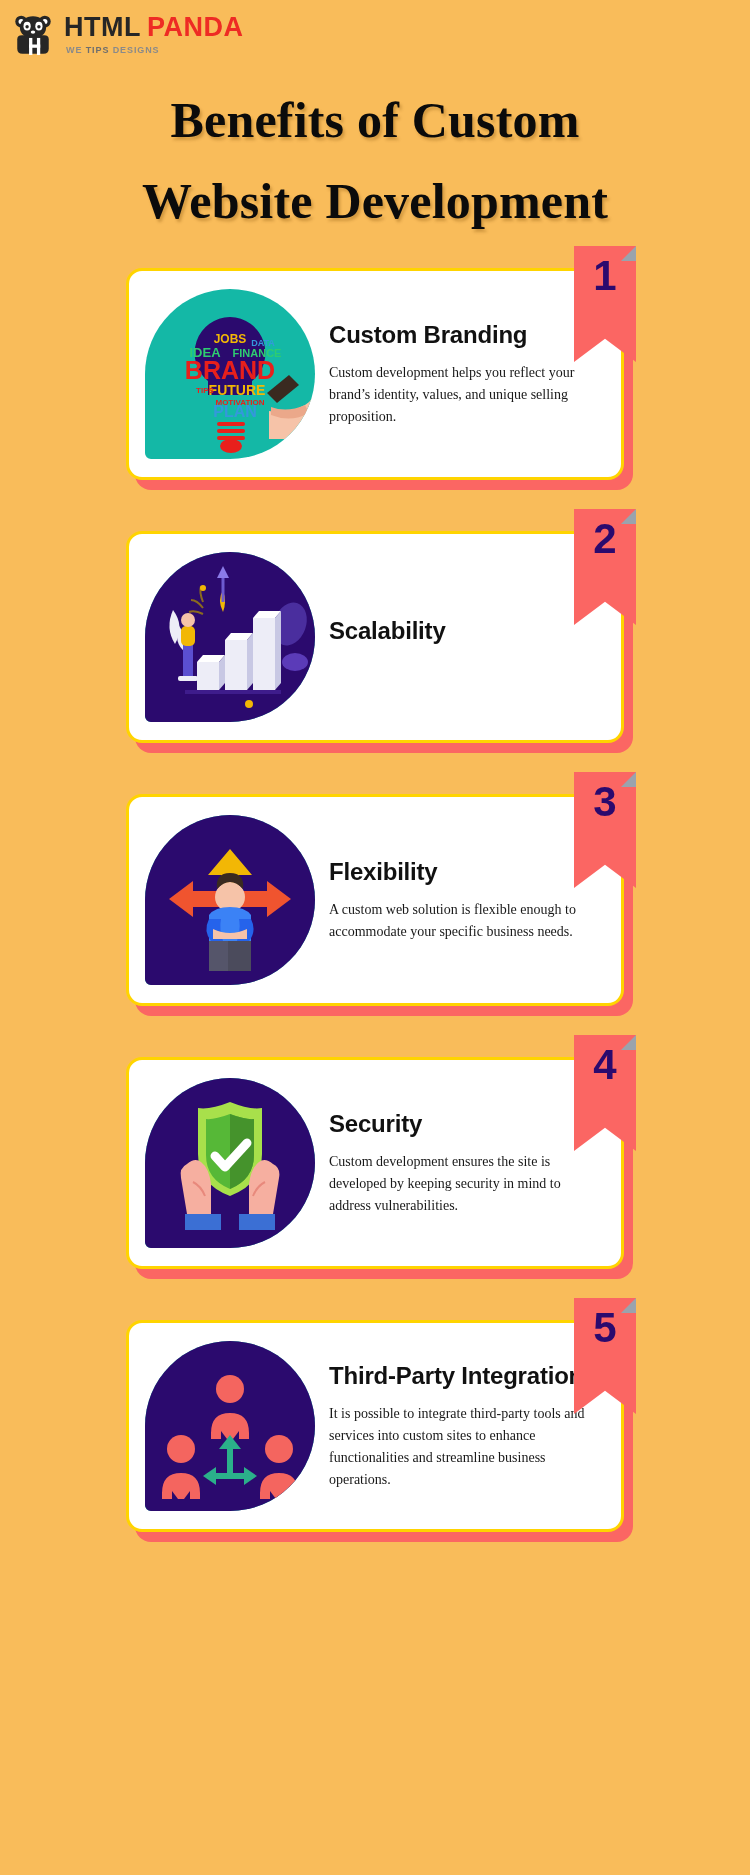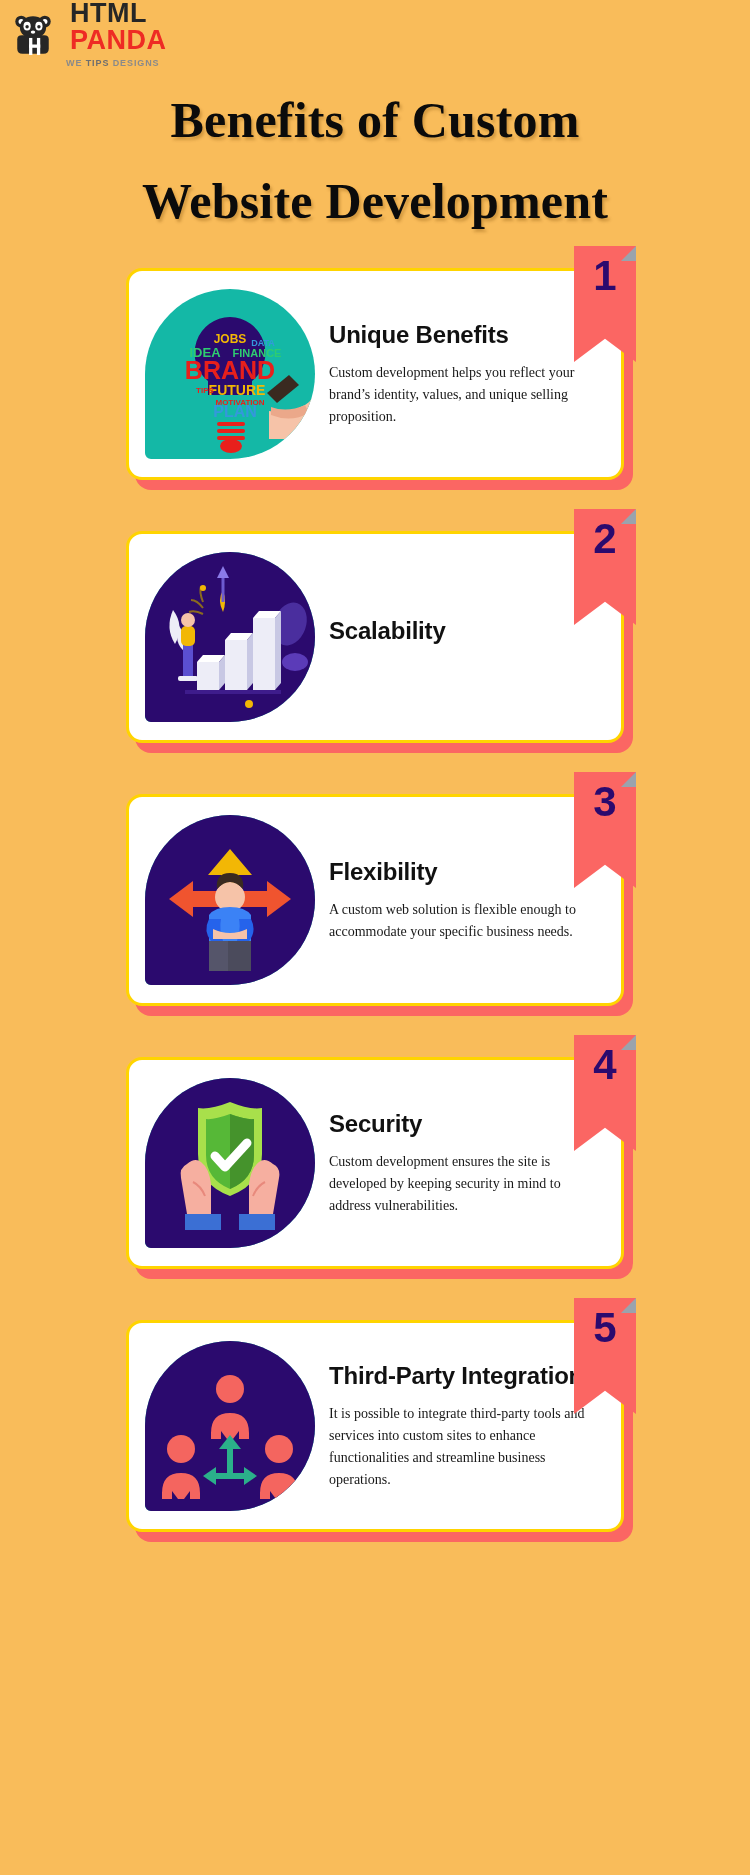--- a/index.html
+++ b/index.html
@@ -13,21 +13,21 @@
   }
 
   
   .logo-bar {
     display:flex; align-items:center;
     padding:10px 0 0 12px;
     height:58px;
   }
   .panda-mark { width:42px; height:42px; flex:0 0 42px; margin-right:10px; }
   .logo-text { display:flex; flex-direction:column; line-height:1; }
-  .logo-words { display:flex; align-items:baseline;flex-direction:column; }
+  .logo-words { display:flex; align-items:baseline; }
   .logo-html {
     font-size:27px; font-weight:bold; letter-spacing:.5px;
     color:#262626; font-family:"Liberation Sans", sans-serif;
   }
   .logo-panda {
     font-size:27px; font-weight:bold; letter-spacing:.5px;
     color:#EE2B24; margin-left:6px;
     font-family:"Liberation Sans", sans-serif;
   }
   .logo-tag {
@@ -205,21 +205,21 @@
             <rect x="72" y="140" width="28" height="4" rx="2" fill="#E8201C"></rect>
             <rect x="72" y="147" width="28" height="4" rx="2" fill="#E8201C"></rect>
             <ellipse cx="86" cy="157" rx="11" ry="7" fill="#E8201C"></ellipse>
             <path d="M122 104 l22 -18 l10 10 l-22 18 z" fill="#3A2A20"></path>
             <path d="M124 122 q18 4 36 -6 q10 -6 10 -18 l0 52 l-46 0 z" fill="#F6C3A8"></path>
             <path d="M126 118 q16 6 34 -2 l4 8 q-18 10 -38 2 z" fill="#EBA88A"></path>
           </svg>
         </div>
       </div>
       <div class="card-body">
-        <div class="card-title">Unique Benefits</div>
+        <div class="card-title">Custom Branding</div>
         <div class="card-desc">Custom development helps you reflect your brand’s identity, values, and unique selling proposition.</div>
       </div>
     </div>
     <div class="ribbon">
       <div class="ribbon-body"></div>
       <div class="ribbon-fold"></div>
       <div class="ribbon-num">1</div>
     </div>
   </div>
 

